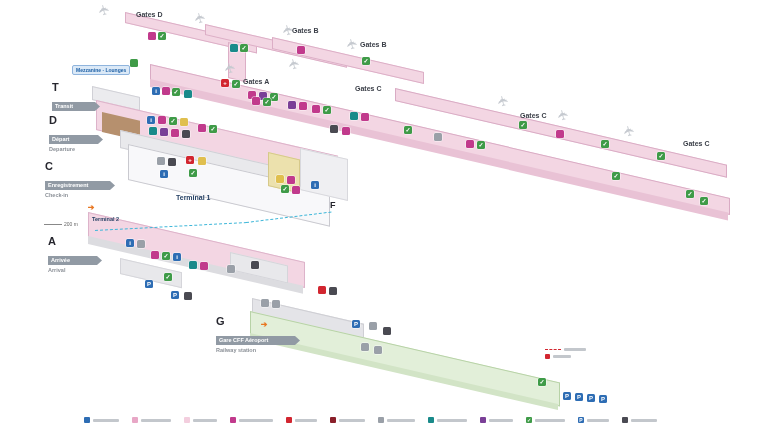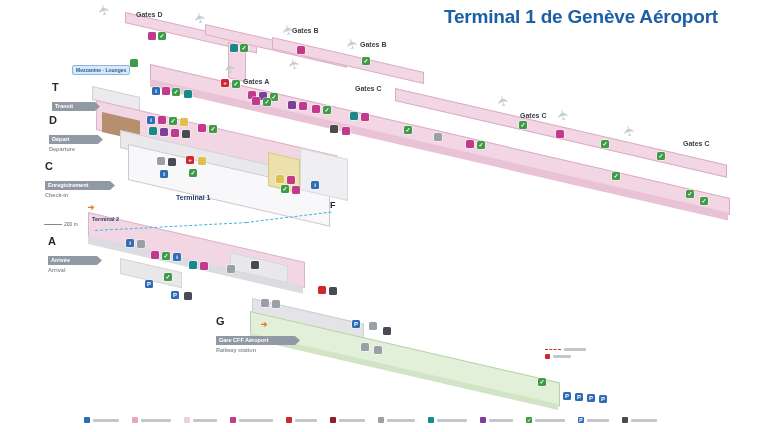--- a/index.html
+++ b/index.html
@@ -36,21 +36,20 @@
   .mini{position:absolute;left:545px;top:348px;}
   .mini .row{display:flex;align-items:center;gap:3px;margin-bottom:3px;}
   .dashred{width:16px;border-top:1px dashed #d22630;display:inline-block;}
   .sqred{width:5px;height:5px;display:inline-block;border-radius:1px;}
 </style>
 </head>
 <body>
 
 <div class="stage">
 
-  <h1 class="title">Terminal 1 de Genève Aéroport</h1>
 
   <div>
     <div class="shape" style="left:125px;top:12px;width:130px;height:9px;background:#f3d6e3;border:0.5px solid #dcaec6"></div>
     <div class="shape" style="left:205px;top:24px;width:140px;height:9px;background:#f3d6e3;border:0.5px solid #dcaec6"></div>
     <div class="shape" style="left:272px;top:37px;width:150px;height:10px;background:#f3d6e3;border:0.5px solid #dcaec6"></div>
     <div class="shape" style="left:228px;top:42px;width:16px;height:34px;background:#f3d6e3;border:0.5px solid #dcaec6"></div>
     <div class="shape" style="left:150px;top:64px;width:578px;height:15px;background:#f3d6e3;border:0.5px solid #d9abc4"></div>
     <div class="shape" style="left:150px;top:79px;width:578px;height:8px;background:#e9c2d5"></div>
     <div class="shape" style="left:395px;top:88px;width:330px;height:11px;background:#f3d6e3;border:0.5px solid #d9abc4"></div>
     <div class="shape" style="left:92px;top:86px;width:46px;height:12px;background:#ebebee;border:0.5px solid #d0d0d6"></div>

